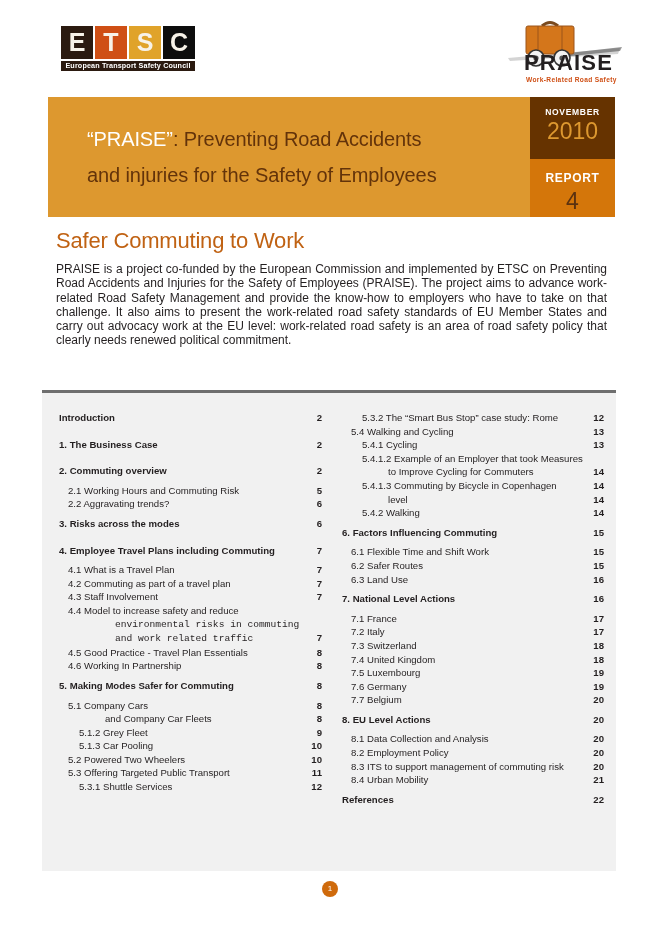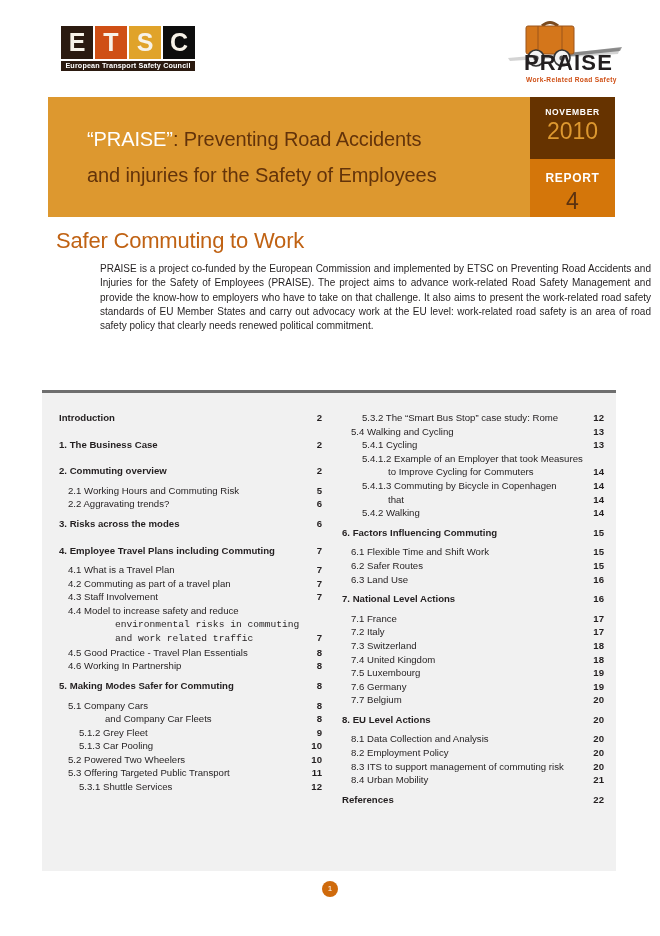--- a/index.html
+++ b/index.html
@@ -175,25 +175,24 @@
     top: 228px;
     font-size: 22px;
     color: #c06213;
     letter-spacing: -0.2px;
   }
   .intro {
     position: absolute;
     left: 56px;
     top: 262px;
     width: 551px;
-    font-size: 10px;
+    font-size: 12px;
     line-height: 14.3px;
     text-align: justify;
     color: #231f20;
-    margin-left: 44px;
   }
 
   
   .toc {
     position: absolute;
     left: 42px;
     top: 390px;
     width: 574px;
     height: 481px;
     background: #f1f1f1;
@@ -432,21 +431,21 @@
       </div>
       <div class="toc-row cont3 wide">
         <span class="txt">to Improve Cycling for  Commuters</span>
         <span class="pg">14</span>
       </div>
       <div class="toc-row lvl3 wide">
         <span class="txt">5.4.1.3 Commuting by Bicycle in Copenhagen</span>
         <span class="pg">14</span>
       </div>
       <div class="toc-row cont3 wide">
-        <span class="txt">that</span>
+        <span class="txt">level</span>
         <span class="pg">14</span>
       </div>
       <div class="toc-row lvl3">
         <span class="txt">5.4.2 Walking</span>
         <span class="pg">14</span>
       </div>
       <div class="toc-gap-s"></div>
       <div class="toc-row lvl1">
         <span class="txt">6. Factors Influencing Commuting</span>
         <span class="pg">15</span>

